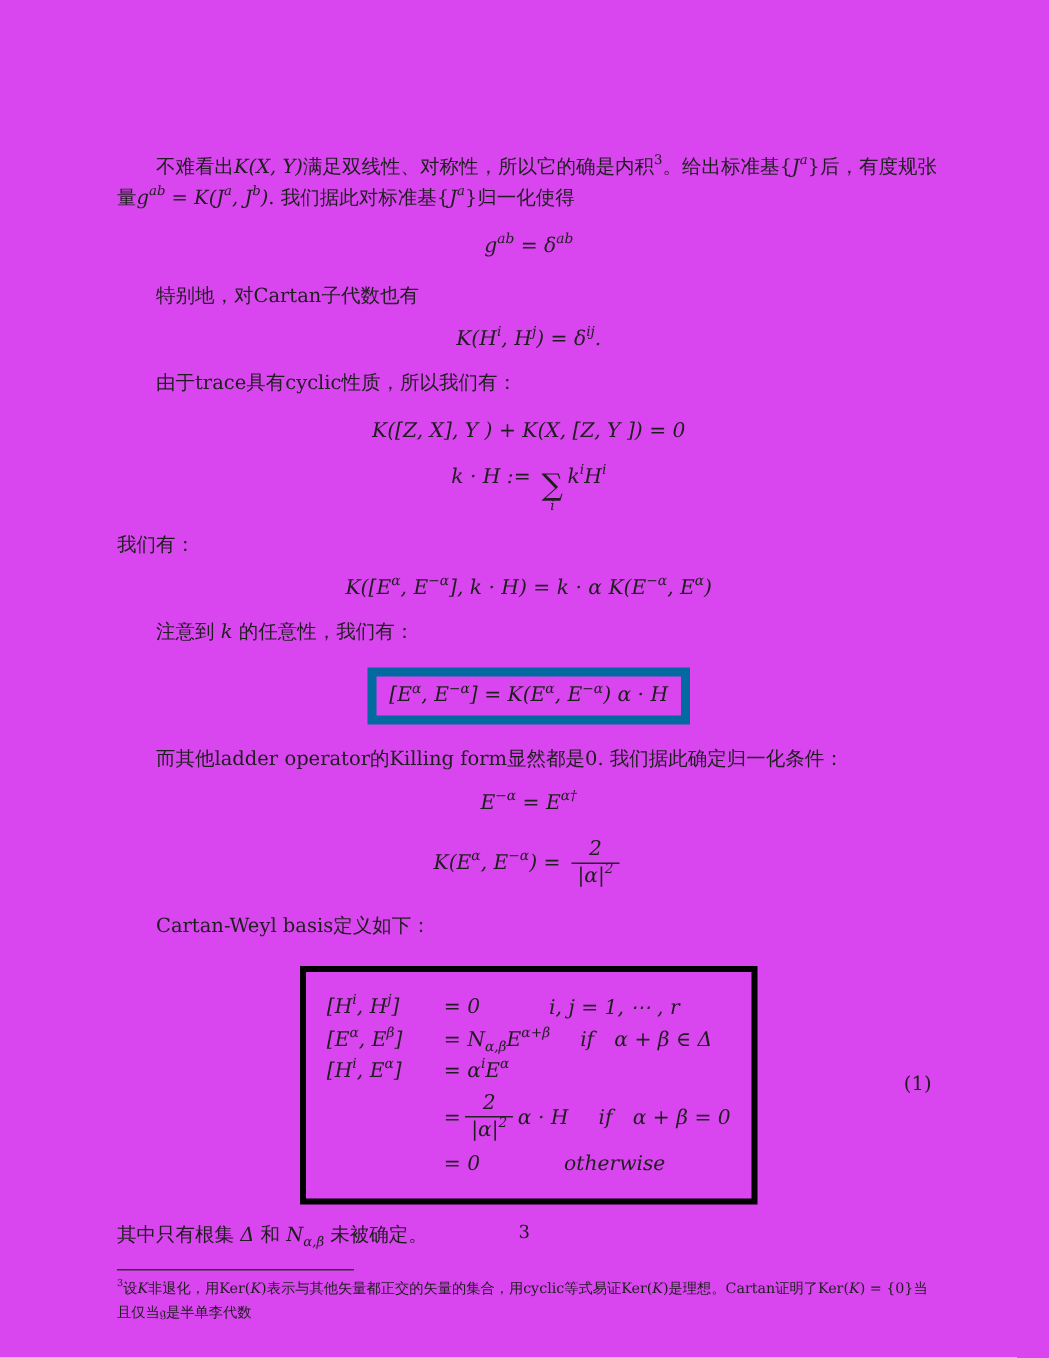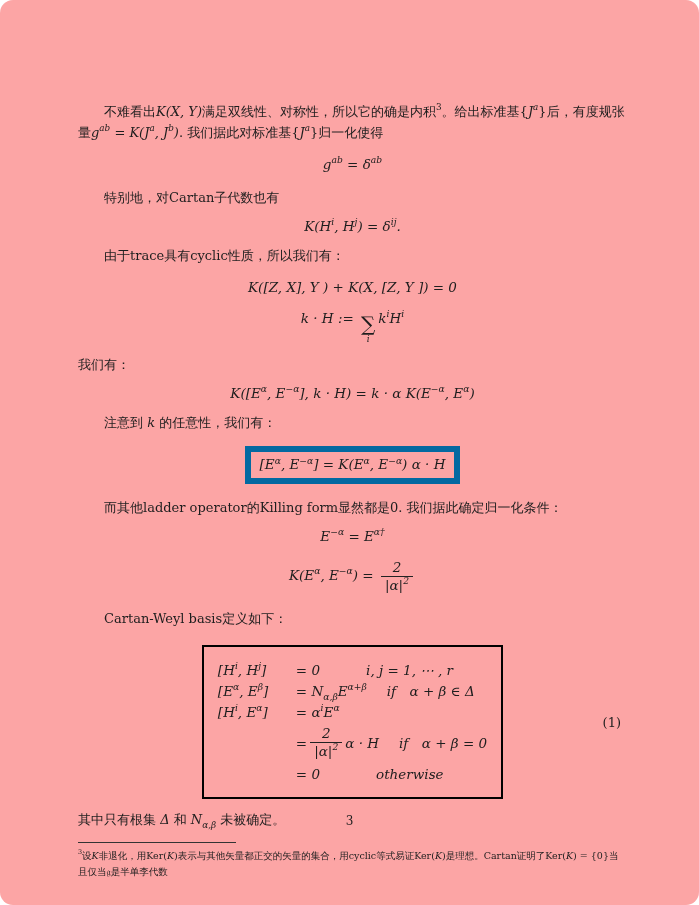--- a/index.html
+++ b/index.html
@@ -1,26 +1,25 @@
 <!DOCTYPE html>
 <html><head>
 <meta charset="utf-8">
 <style>
   html,body{margin:0;padding:0;background:#ffffff;}
   .page{
     position:relative;
     width:699px;height:905px;
-    background:#fca5a5;
+    background:#d946ef;
     color:#1e1e1e;
     font-family:"DejaVu Serif","Liberation Serif",serif;
     font-size:13px;
     box-sizing:border-box;
     padding:98px 72px 0 78px;
     overflow:hidden;
-    border-radius:13px;
   }
   p{margin:0;line-height:1.62;}
   .para{margin:3px 0;}
   .indent{text-indent:2em;}
   .mv{font-style:italic;}
   sup,sub{line-height:0;font-size:68%;}
   sup{position:relative;top:-0.05em;}
   .eq{
     text-align:center;
     font-style:italic;
@@ -35,21 +34,21 @@
     padding:4px 9px;
   }
   .sumop{display:inline-flex;flex-direction:column;align-items:center;vertical-align:-8px;margin:0 3px;}
   .sum-sigma{font-size:20px;line-height:1;font-style:normal;}
   .sum-limit{font-size:9px;line-height:1;margin-top:1px;}
   .frac{display:inline-block;text-align:center;vertical-align:middle;margin:0 3px;}
   .frac .num{display:block;padding:0 4px;border-bottom:1px solid #222;line-height:1.3;}
   .frac .den{display:block;padding:0 4px;line-height:1.3;}
   .sys-wrap{position:relative;text-align:center;margin:16px 0 10px 0;}
   .sysbox{
-    border:2px solid #000000;
+    border:4px solid #000000;
     display:inline-block;
     text-align:left;
     padding:10px 14px;
     font-style:italic;
     font-size:13.5px;
   }
   .srow{display:flex;align-items:center;margin:5px 0;white-space:nowrap;}
   .slhs{display:inline-block;min-width:78px;}
   .cond{margin-left:20px;}
   .cond-wide{margin-left:46px;}

